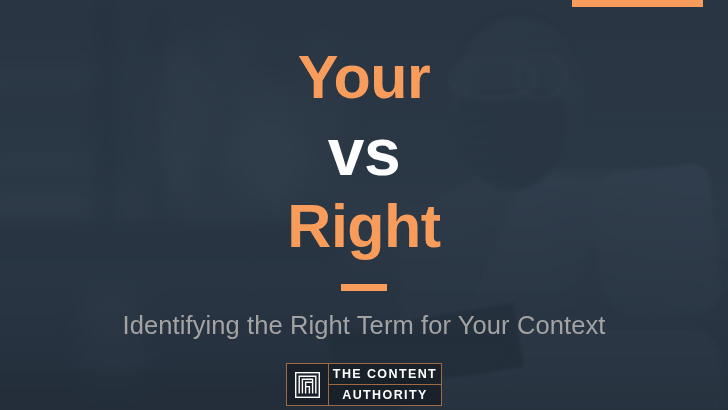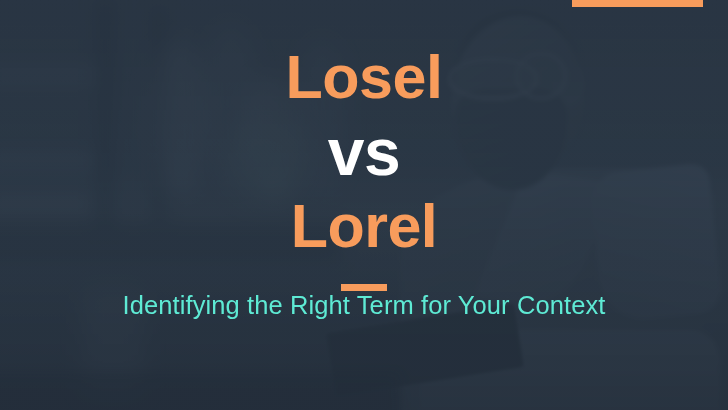--- a/index.html
+++ b/index.html
@@ -202,23 +202,24 @@
   }
 
   .divider {
     width: 46px;
     height: 7px;
     background: #f89c5c;
     margin-top: 27px;
   }
 
   .subtitle {
+    margin-top: 20px;
     font-size: 25.5px;
     font-weight: normal;
-    color: #5eead4;
+    color: #a3a3a3;
     letter-spacing: 0.1px;
     text-align: center;
     white-space: nowrap;
   }
 
   
   .logo {
     margin-top: 23px;
     width: 156px;
     height: 43px;
@@ -292,25 +293,40 @@
     <div class="p-desk"></div>
 
     <div class="tint"></div>
     <div class="tint2"></div>
   </div>
 
   <div class="accent-bar"></div>
 
   <div class="content">
 
-    <div class="title-line t-a">Losel</div>
+    <div class="title-line t-a">Your</div>
 
     <div class="title-line t-vs">vs</div>
 
-    <div class="title-line t-b">Lorel</div>
+    <div class="title-line t-b">Right</div>
 
     <div class="divider"></div>
 
     <div class="subtitle">Identifying the Right Term for Your Context</div>
 
+    <div class="logo">
+      <div class="logo-mark">
+        <svg width="25" height="26" viewBox="0 0 25 26" fill="none" stroke="#ffffff" stroke-width="1.4">
+          <rect x="0.7" y="0.7" width="23.6" height="24.6"></rect>
+          <path d="M4.2 21.6 V4.2 H20.8 V21.6"></path>
+          <path d="M7.4 21.6 V7.2 H17.6 V21.6"></path>
+          <path d="M10.6 21.6 V10.2 H17.6"></path>
+          <path d="M10.6 14.6 H14.4 V21.6"></path>
+        </svg>
+      </div>
+      <div class="logo-text">
+        <div class="logo-row logo-row-top">THE CONTENT</div>
+        <div class="logo-row">AUTHORITY</div>
+      </div>
+    </div>
 
   </div>
 </div>
 
 </body></html>

